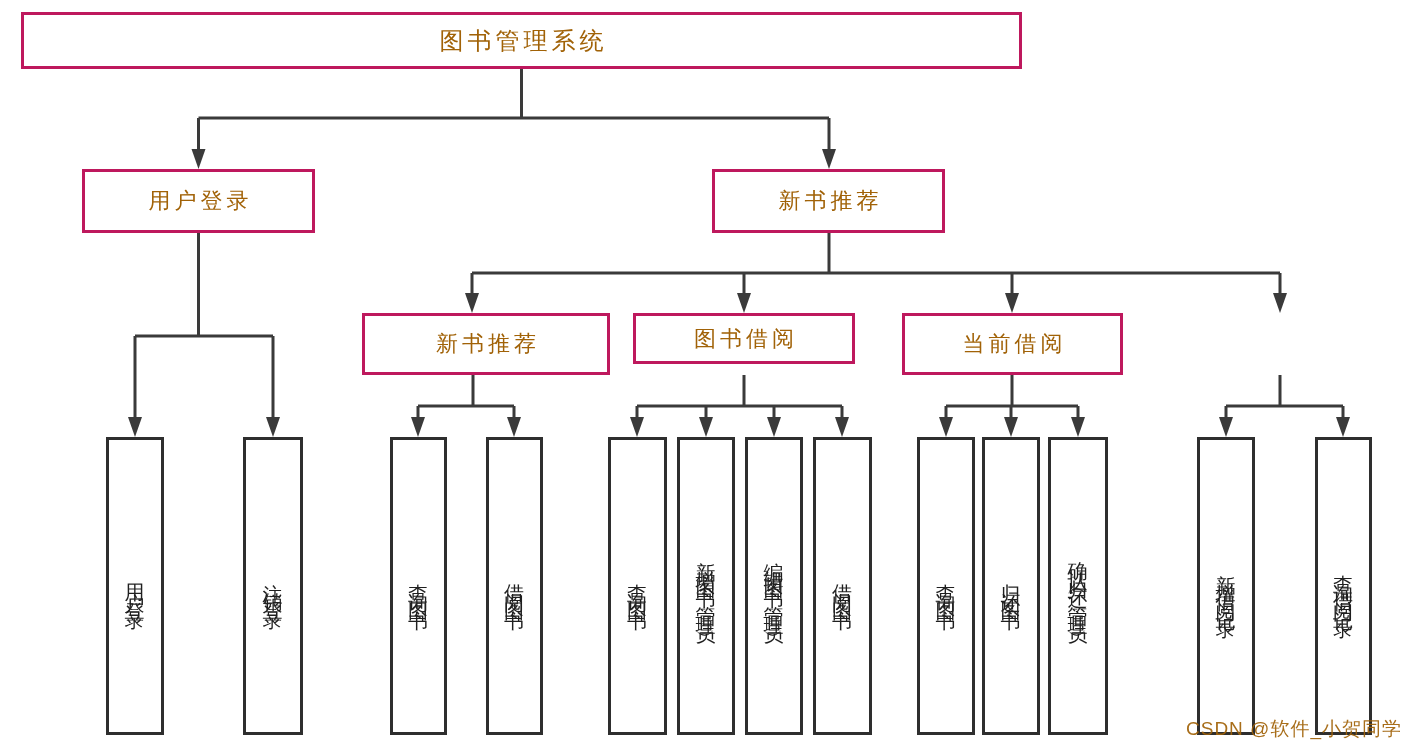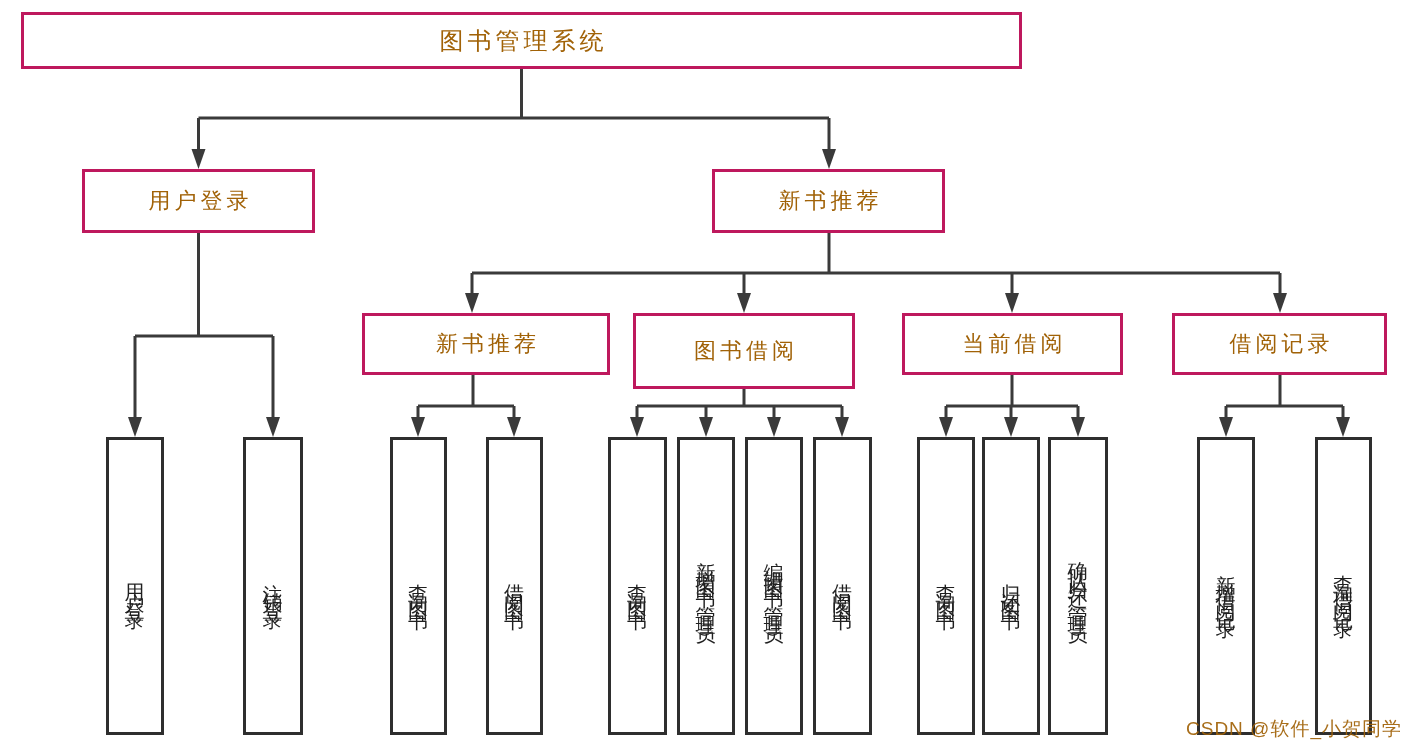--- a/index.html
+++ b/index.html
@@ -81,23 +81,22 @@
       <polygon class="arrow" points="1336,417 1350,417 1343,437"></polygon>
     </g>
   </svg>
 
   <div class="hbox root" style="left:21px;top:12px;width:1001px;height:57px;">图书管理系统</div>
 
   <div class="hbox" style="left:82px;top:169px;width:233px;height:64px;">用户登录</div>
   <div class="hbox" style="left:712px;top:169px;width:233px;height:64px;">新书推荐</div>
 
   <div class="hbox" style="left:362px;top:313px;width:248px;height:62px;">新书推荐</div>
-  <div class="hbox" style="left:633px;top:313px;width:222px;height:76px;">图书借阅</div>
+  <div class="hbox" style="left:633px;top:313px;width:222px;height:51px;">图书借阅</div>
   <div class="hbox" style="left:902px;top:313px;width:221px;height:62px;">当前借阅</div>
-  <div class="hbox" style="left:1172px;top:313px;width:215px;height:62px;">借阅记录</div>
 
   <div class="vbox" style="left:106px;top:437px;width:58px;height:298px;">用户登录</div>
   <div class="vbox" style="left:243px;top:437px;width:60px;height:298px;">注销登录</div>
 
   <div class="vbox" style="left:390px;top:437px;width:57px;height:298px;">查询图书</div>
   <div class="vbox" style="left:486px;top:437px;width:57px;height:298px;">借阅图书</div>
 
   <div class="vbox" style="left:608px;top:437px;width:59px;height:298px;">查询图书</div>
   <div class="vbox" style="left:677px;top:437px;width:58px;height:298px;">新增图书（管理员）</div>
   <div class="vbox" style="left:745px;top:437px;width:58px;height:298px;">编辑图书（管理员）</div>

